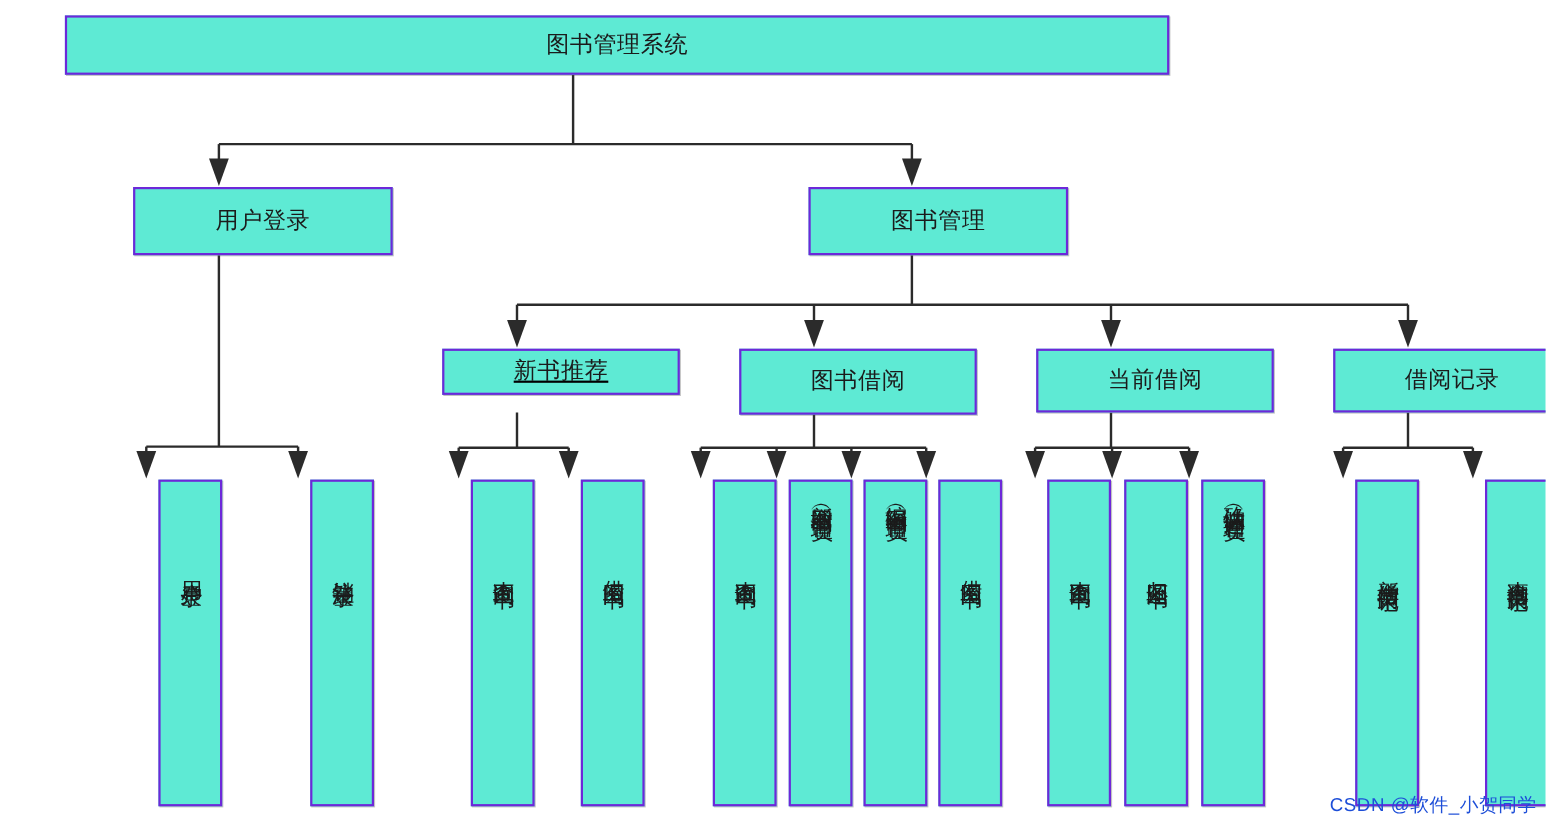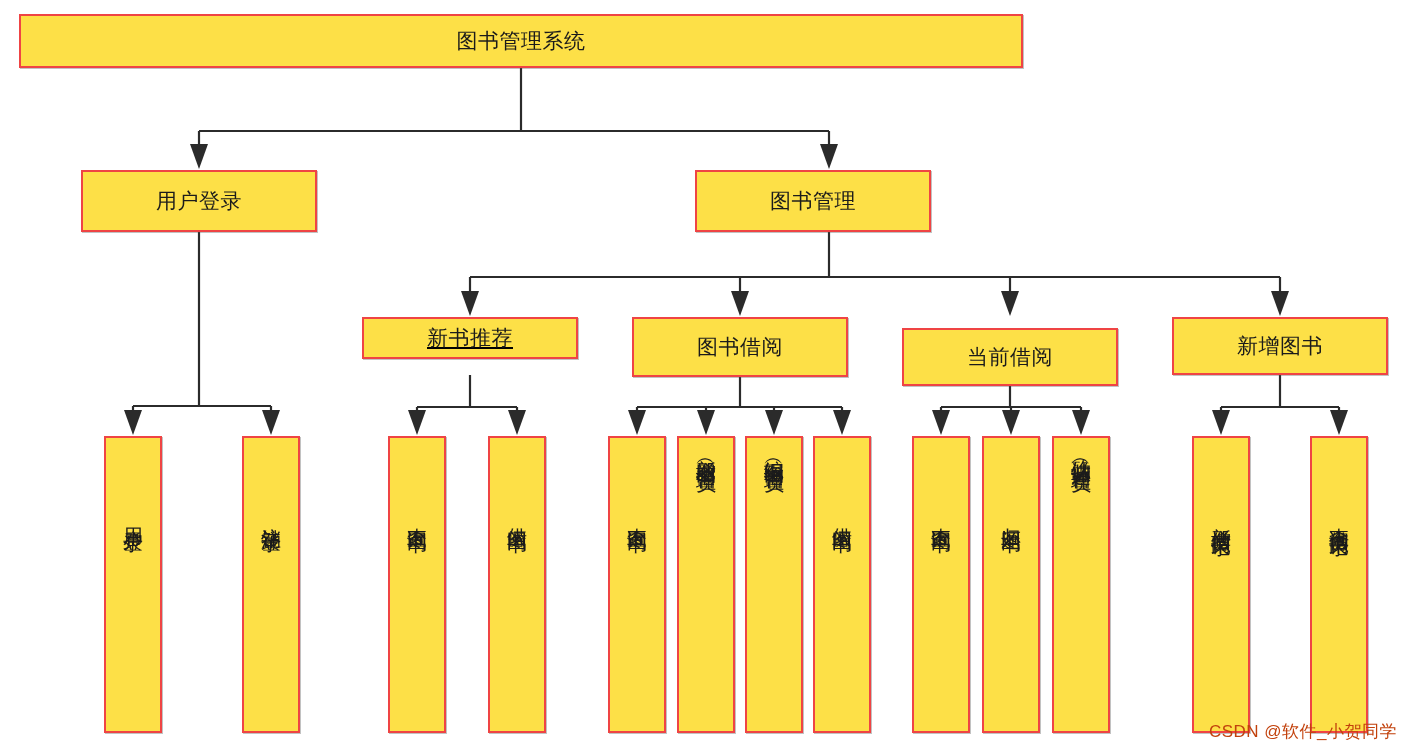--- a/index.html
+++ b/index.html
@@ -15,26 +15,27 @@
     position: relative;
   }
   #diagram-root {
     position: relative;
     width: 1405px;
     height: 747px;
   }
   .node-box {
     position: absolute;
     box-sizing: border-box;
-    background: #fde047;
-    border: 2px solid #ef4444;
+    background: #5eead4;
+    border: 2px solid #6d28d9;
     display: flex;
     align-items: center;
     justify-content: center;
     box-shadow: 1px 1px 0 rgba(80,80,80,0.35);
+    margin-left: 40px;
   }
   .node-label {
     color: #1b1b1b;
     font-size: 21px;
     line-height: 1.25;
     letter-spacing: 0.5px;
     white-space: nowrap;
     text-align: center;
   }
   .node-box.vertical {
@@ -65,21 +66,21 @@
     stroke-width: 2.2;
     fill: none;
   }
   #connector-layer polygon {
     fill: #2b2b2b;
   }
   .watermark {
     position: absolute;
     right: 8px;
     bottom: 4px;
-    color: #c2410c;
+    color: #1d4ed8;
     font-size: 17px;
     letter-spacing: 0.5px;
     white-space: nowrap;
   }
 </style>
 </head>
 <body>
 
 <div id="diagram-root">
   <svg id="connector-layer" viewBox="0 0 1405 747" width="1405" height="747">
@@ -145,25 +146,25 @@
       </div>
       <div class="node-box" style="left: 695px; top: 170px; width: 236px; height: 62px;">
         <span class="node-label">图书管理</span>
       </div>
       <div class="node-box" style="left: 362px; top: 317px; width: 216px; height: 42px; text-decoration: underline;">
         <span class="node-label">新书推荐</span>
       </div>
       <div class="node-box" style="left: 632px; top: 317px; width: 216px; height: 60px;">
         <span class="node-label">图书借阅</span>
       </div>
-      <div class="node-box" style="left: 902px; top: 328px; width: 216px; height: 58px;">
+      <div class="node-box" style="left: 902px; top: 317px; width: 216px; height: 58px;">
         <span class="node-label">当前借阅</span>
       </div>
       <div class="node-box" style="left: 1172px; top: 317px; width: 216px; height: 58px;">
-        <span class="node-label">新增图书</span>
+        <span class="node-label">借阅记录</span>
       </div>
       <div class="node-box vertical pos-mid" style="left: 104px; top: 436px; width: 58px; height: 297px;">
         <span class="node-label">用户登录</span>
       </div>
       <div class="node-box vertical pos-mid" style="left: 242px; top: 436px; width: 58px; height: 297px;">
         <span class="node-label">注销登录</span>
       </div>
       <div class="node-box vertical pos-mid" style="left: 388px; top: 436px; width: 58px; height: 297px;">
         <span class="node-label">查询图书</span>
       </div>

